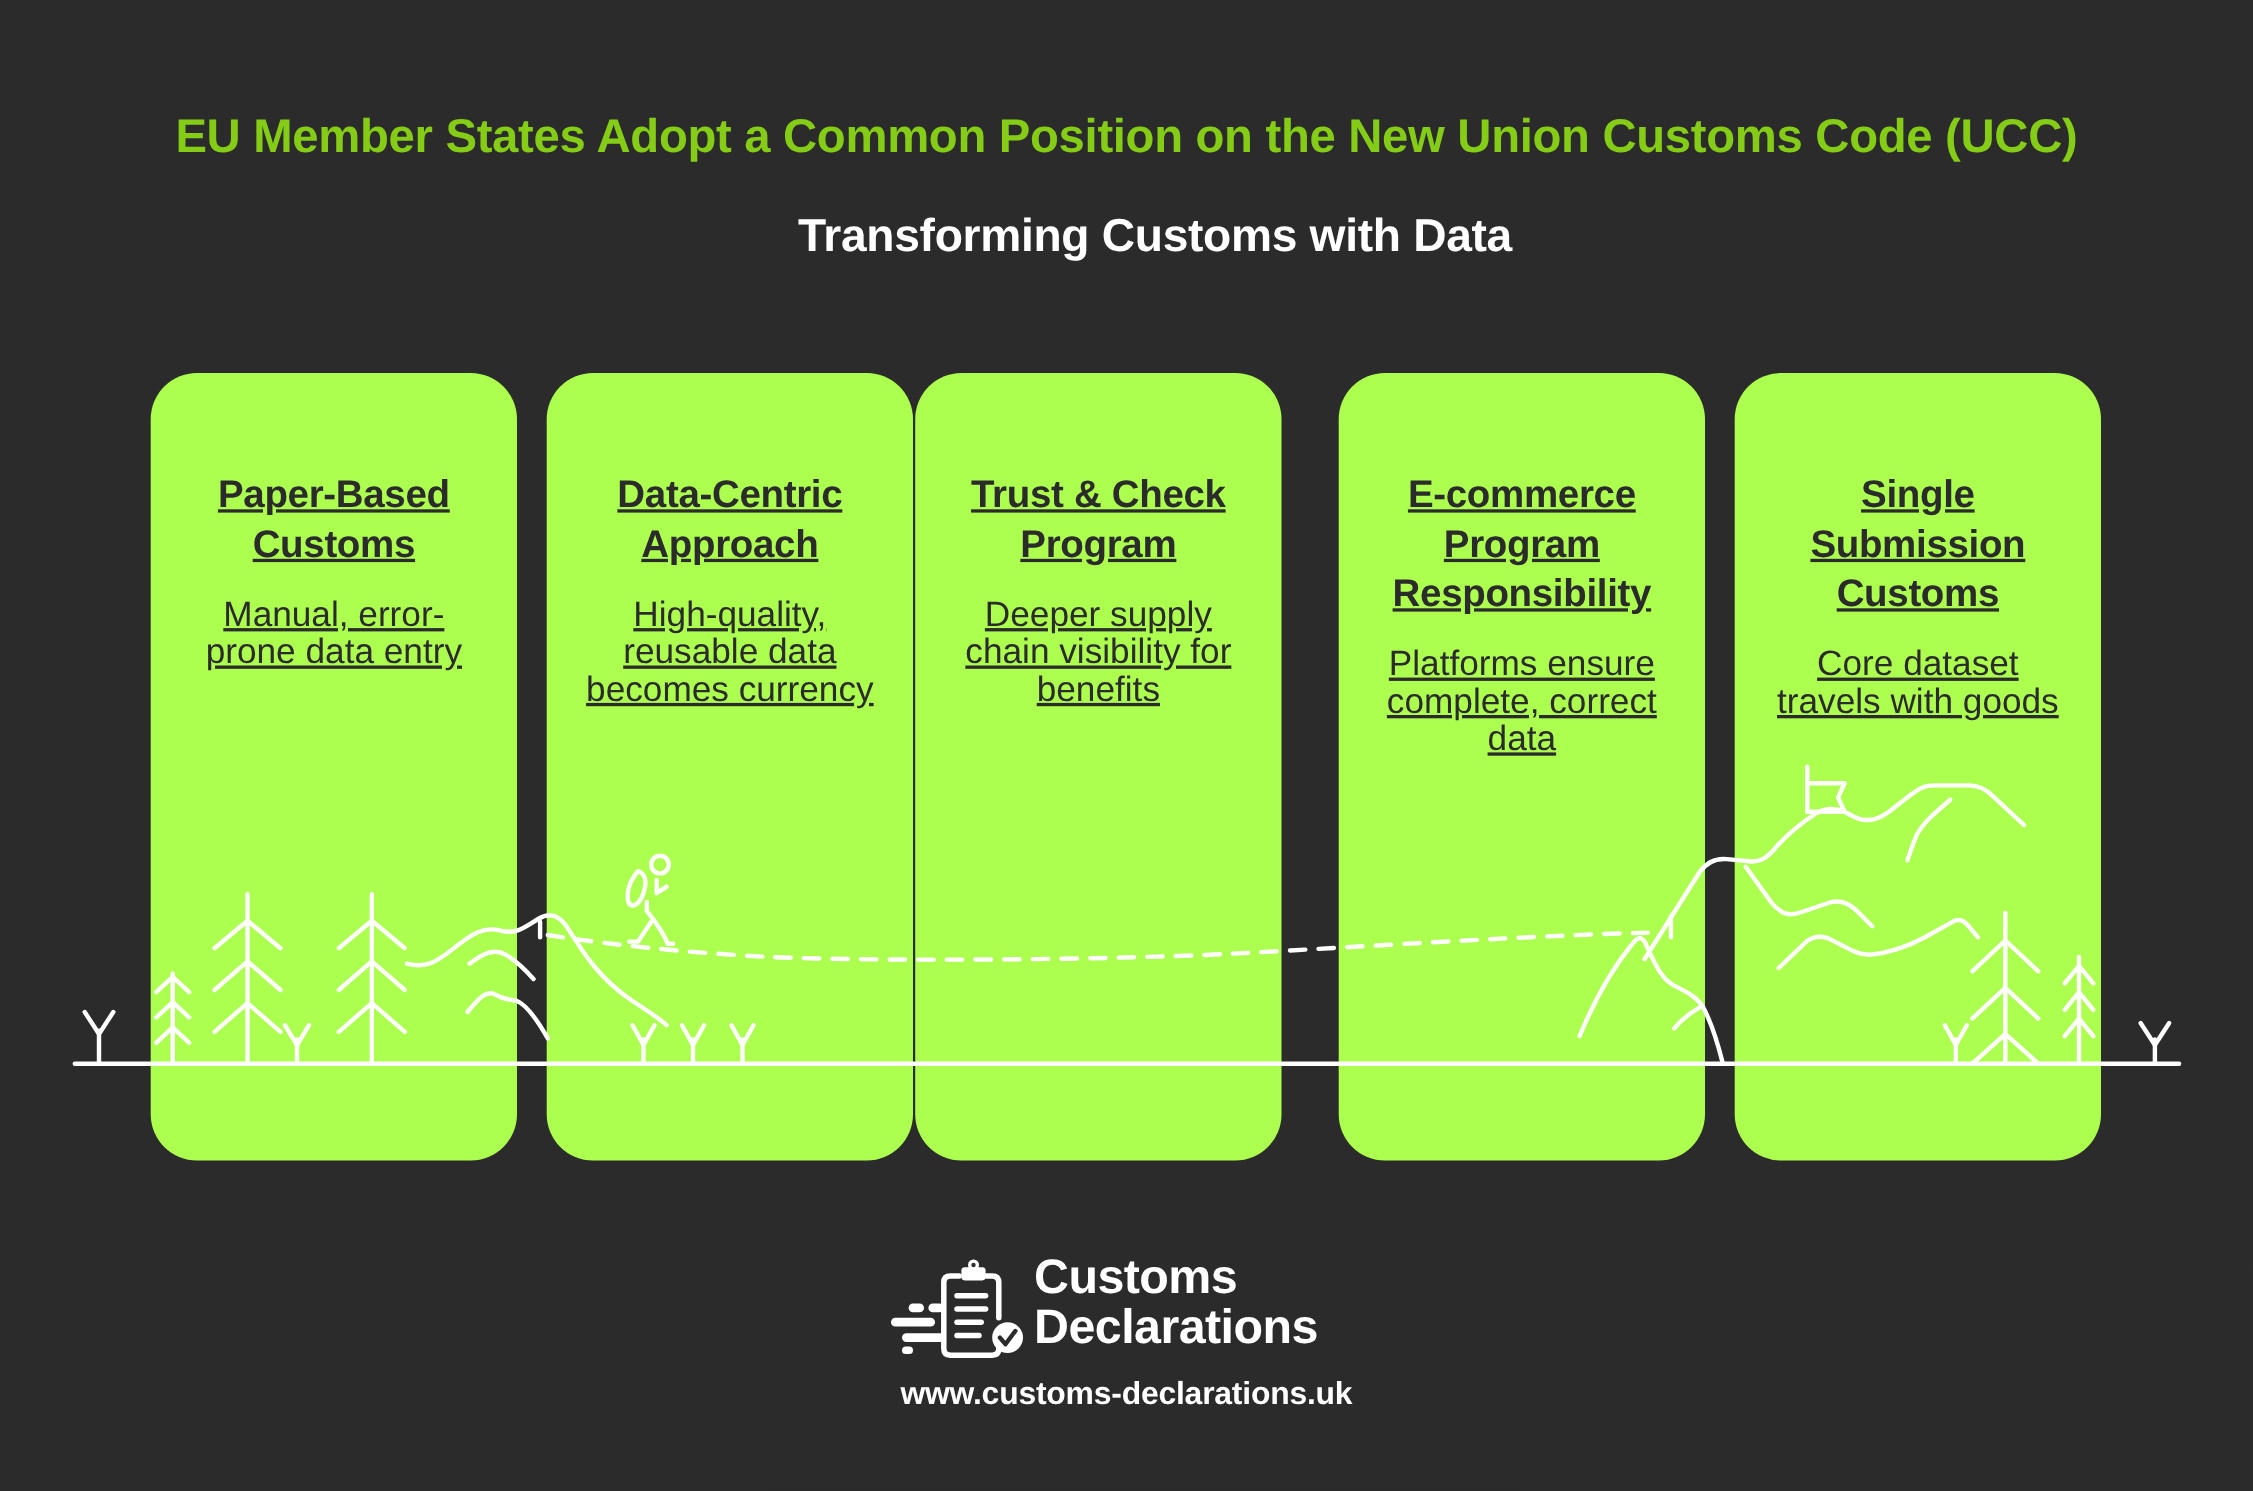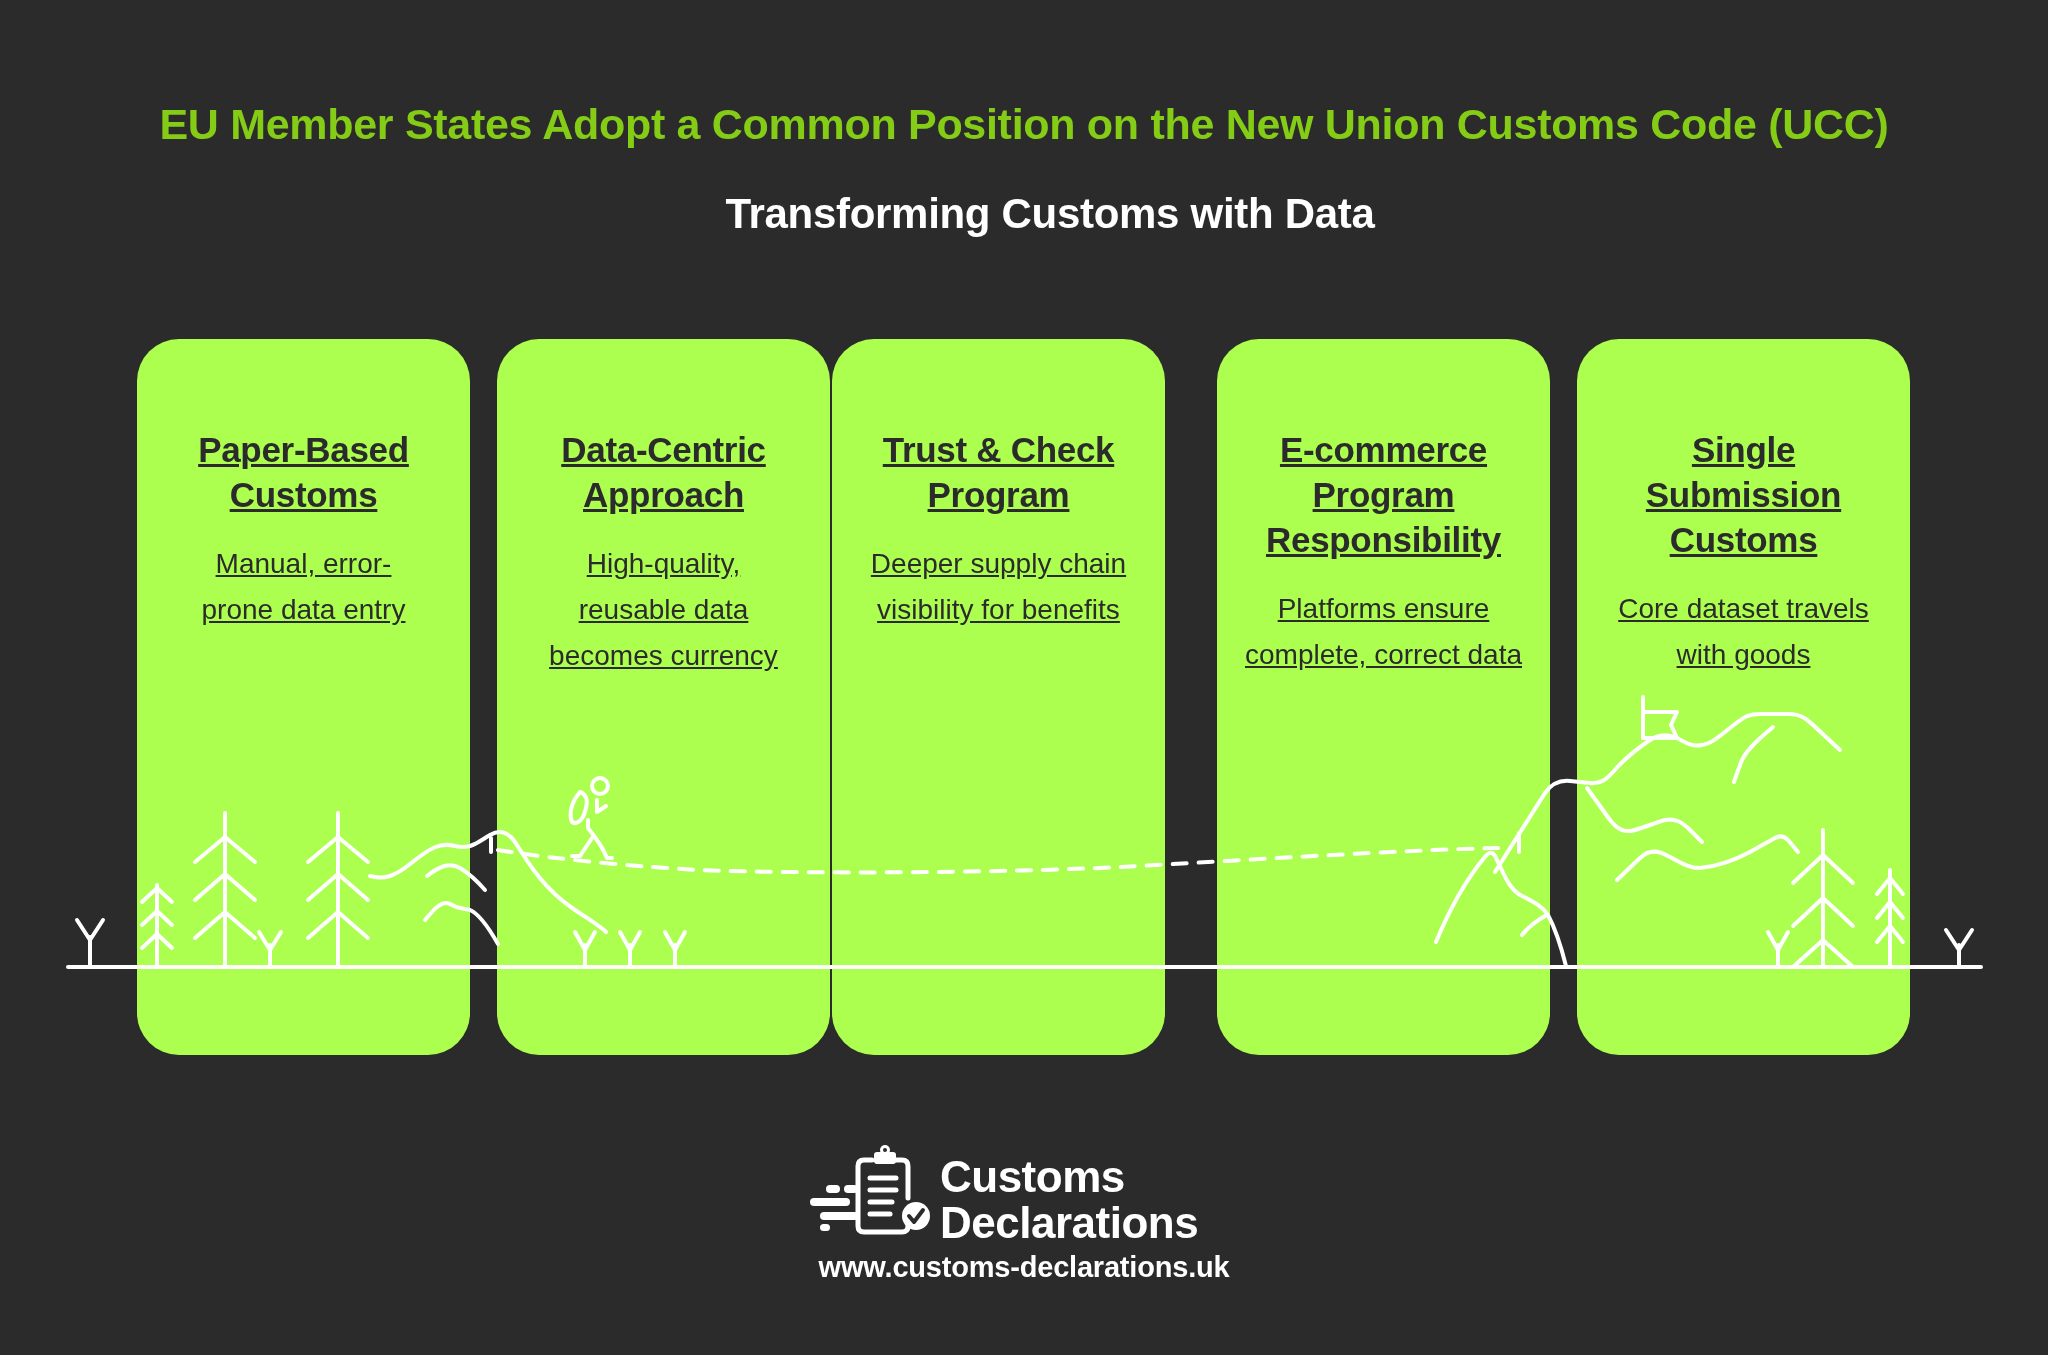--- a/index.html
+++ b/index.html
@@ -27,31 +27,31 @@
       position: absolute; left: 0; right: 0; top: 88px;
       text-align: center; color: #2b2b2b;
       padding: 0 14px;
       text-decoration: underline;
     }
     .card-title {
       font-weight: bold; font-size: 35px; line-height: 45px;
       letter-spacing: -0.3px;
     }
     .card-desc {
-      margin-top: 24px; font-size: 28px; line-height: 46px;
+      margin-top: 24px; font-size: 32px; line-height: 34px;
     }
     .scene {
       position: absolute; left: 0; top: 0; width: 2048px; height: 1355px;
       pointer-events: none;
     }
     .logo {
       position: absolute; left: 806px; top: 1138px; width: 440px; height: 100px;
     }
     .logo-text {
-      position: absolute; left: 134px; top: 16px; color: #ffffff; font-weight: bold;
+      position: absolute; left: 134px; top: 0px; color: #ffffff; font-weight: bold;
       font-size: 44px; line-height: 46px; letter-spacing: -0.5px;
     }
     .url {
       position: absolute; left: 0; width: 2048px; top: 1251px;
       text-align: center; color: #ffffff; font-weight: bold; font-size: 29px;
       letter-spacing: -0.2px;
     }
   </style>
 </head>
 <body>

